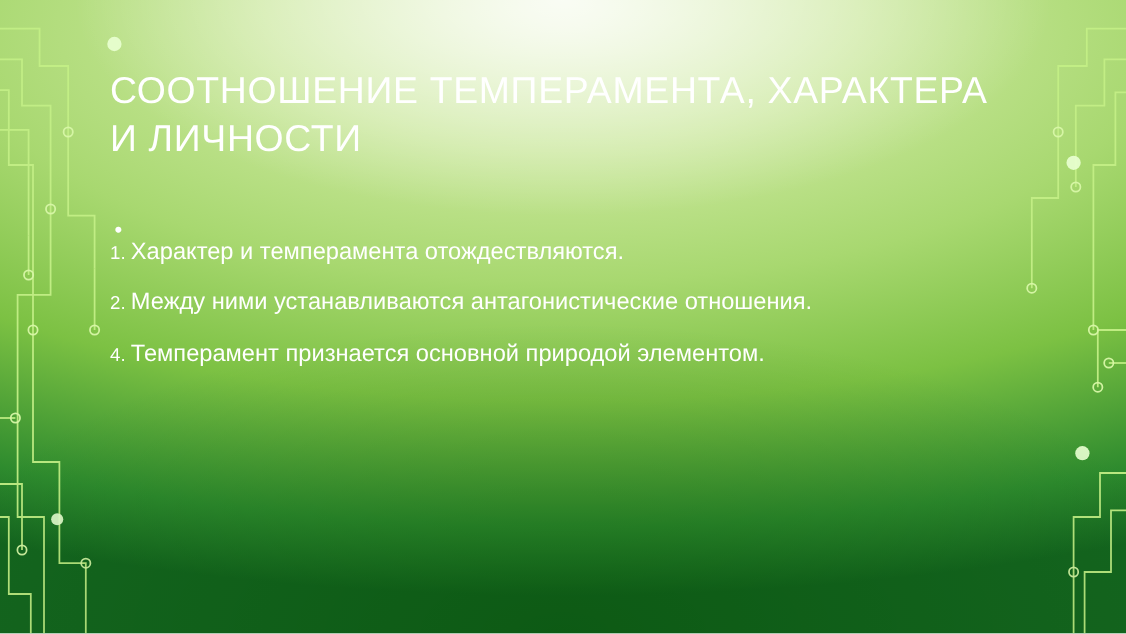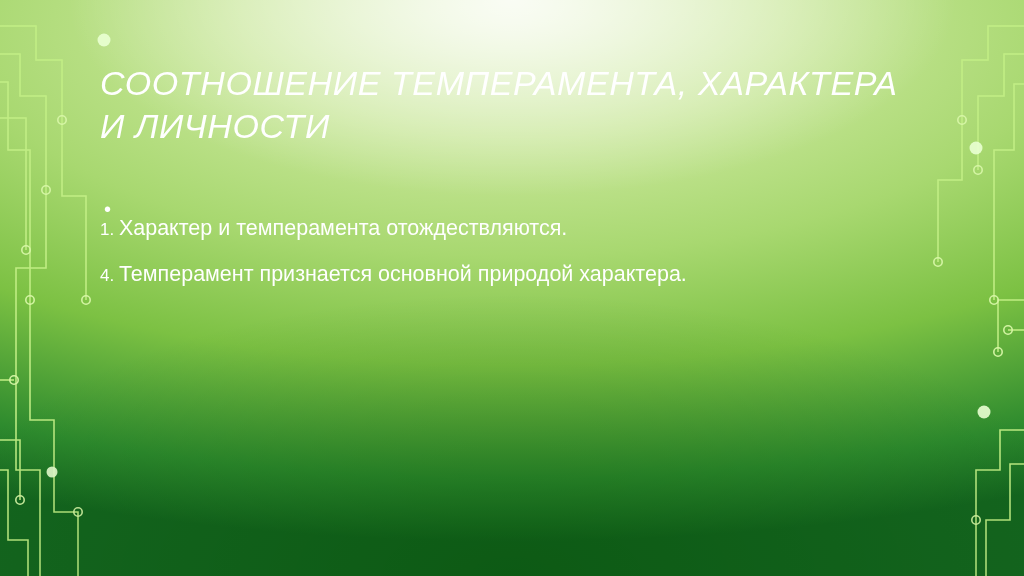--- a/index.html
+++ b/index.html
@@ -46,21 +46,20 @@
     left: 100px;
     top: 62px;
     width: 830px;
     color: #ffffff;
     font-size: 34px;
     line-height: 1.25;
     letter-spacing: 0.6px;
     text-transform: uppercase;
     font-weight: normal;
     margin: 0;
-    font-style: italic;
   }
 
   .body {
     position: absolute;
     left: 100px;
     top: 196px;
     width: 840px;
     color: #ffffff;
     font-size: 21.5px;
     line-height: 1.32;
@@ -153,22 +152,26 @@
 
       <p class="para bulleted">
         <span class="bullet">•</span>
       </p>
 
       <p class="para">
         <span class="num">1. </span>
         <span>Характер и темперамента отождествляются.</span>
       </p>
 
+      <p class="para">
+        <span class="num">2. </span>
+        <span>Между ними устанавливаются антагонистические отношения.</span>
+      </p>
 
 
       <p class="para">
         <span class="num">4. </span>
-        <span>Темперамент признается основной природой характера.</span>
+        <span>Темперамент признается основной природой элементом.</span>
       </p>
 
     </div>
   </div>
 </div>
 
 </body></html>

